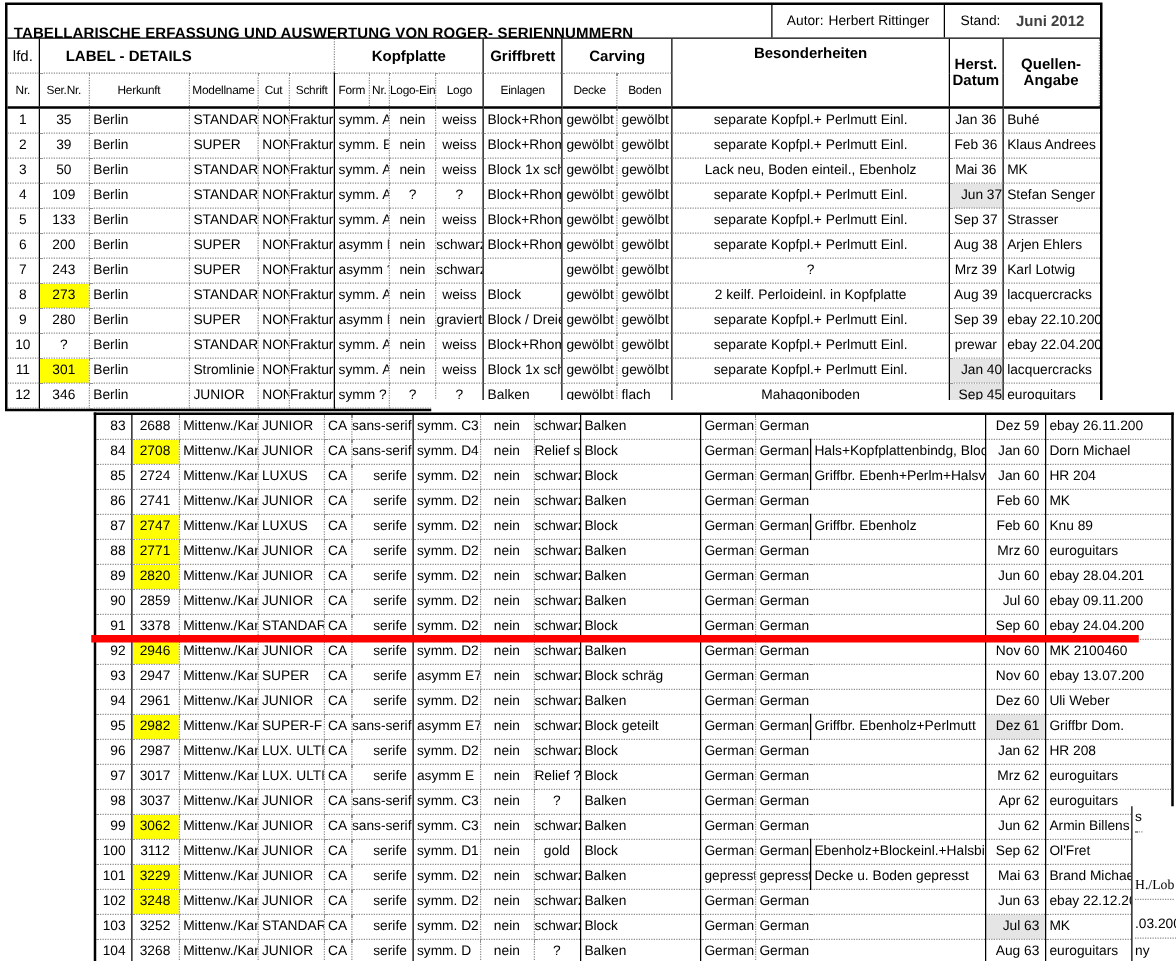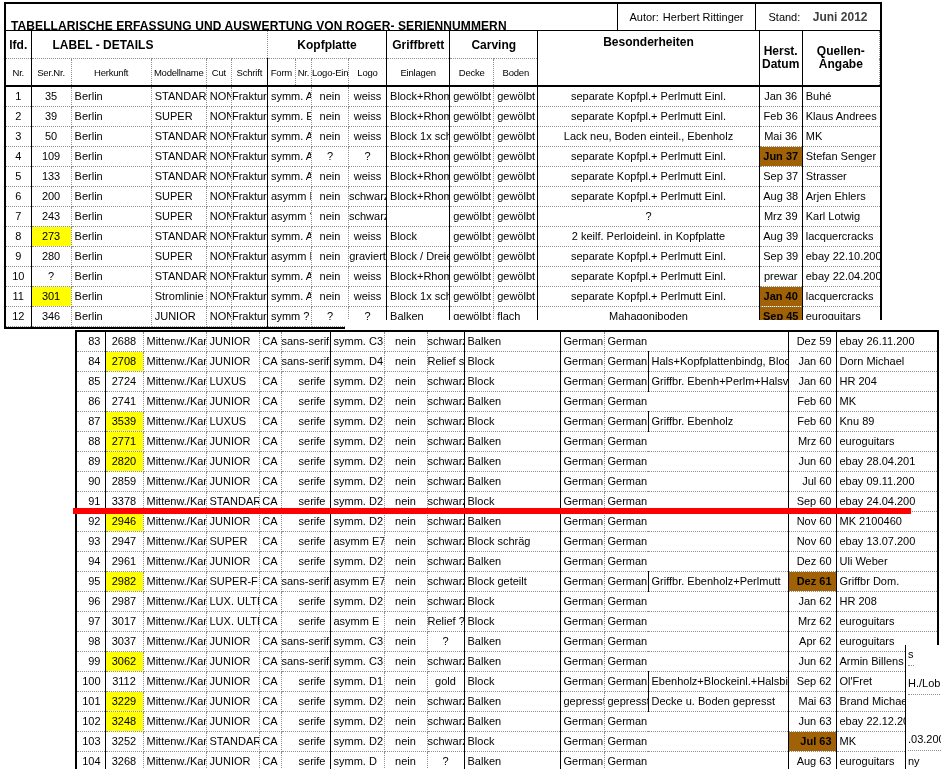--- a/index.html
+++ b/index.html
@@ -15,32 +15,32 @@
     border-right:1px dotted #8f8f8f;border-bottom:1px dotted #8f8f8f;
   }
   td:last-child{border-right:none;}
   .al{text-align:left;padding-left:3px;padding-right:1px;}
   .ac{text-align:center;}
   .ar{text-align:right;padding-right:4px;}
   .bs{border-right:1px solid #000 !important;}
   .nb{border-right:none !important;}
   .bl{border-left:1px solid #000 !important;}
   .hy{background:#ffff00;}
-  .ho{background:#a16207;font-weight:bold;}
+  .ho{background:#e5e5e5;font-weight:normal;text-align:right;}
   
   #w1{position:absolute;left:4px;top:2px;width:874px;border:2px solid #000;background:#fff;z-index:0;}
   #titlebar{display:flex;height:26px;border-bottom:1px solid #000;align-items:center;}
   #main-title{flex:0 0 606px;font-size:12px;font-weight:bold;padding-left:5px;letter-spacing:0.1px;margin-top:18px;}
   #autor-box{flex:0 0 137px;border-left:1px solid #000;height:100%;display:flex;align-items:center;justify-content:center;font-size:11px;gap:4px;}
   #stand-box{flex:1;border-left:1px solid #000;height:100%;display:flex;align-items:center;justify-content:space-evenly;font-size:11px;}
   #stand-value{color:#404040;font-weight:bold;font-size:12px;}
   th{padding:0;overflow:hidden;white-space:nowrap;font-weight:bold;vertical-align:middle;}
   tr.grp th{height:27px;font-size:12px;border-right:1px dotted #8f8f8f;border-bottom:1px dotted #8f8f8f;}
   tr.sub th{height:26px;font-size:9.5px;font-weight:normal;border-right:1px dotted #8f8f8f;border-bottom:2px solid #000;letter-spacing:-0.2px;}
-  th.small{font-size:10px;font-weight:bold;}
+  th.small{font-size:10px;font-weight:normal;}
   th.lft{text-align:left;padding-left:21px;}
   th.two{font-size:11.5px;line-height:13px;border-bottom:2px solid #000 !important;}
   th.topv{vertical-align:top;padding-top:4px;border-bottom:2px solid #000 !important;font-size:12px;}
   
   #w2{position:absolute;left:75px;top:330px;width:860px;border:2px solid #000;border-bottom:none;background:#fff;z-index:2;}
   
   #cut-overlay{position:absolute;left:345px;top:320px;width:596px;height:10px;background:#fff;z-index:1;}
   #red-line{position:absolute;left:73px;top:508px;width:838px;height:6px;background:#ff0000;z-index:4;}
   #edge-strip{position:absolute;left:905px;top:645px;width:36px;height:124px;background:#fff;border-left:1px solid #000;z-index:3;}
   .frag{position:absolute;left:2px;font-size:11px;line-height:13px;white-space:nowrap;border-bottom:1px dotted #8f8f8f;padding-bottom:4px;}
@@ -406,21 +406,21 @@
           <td class="ac bs">schwarz</td>
           <td class="al bs">Balken</td>
           <td class="al">German</td>
           <td class="al nb">German</td>
           <td class="al bs"></td>
           <td class="ar bs">Feb 60</td>
           <td class="al">MK</td>
         </tr>
         <tr>
           <td class="ar bs">87</td>
-          <td class="ac hy">3539</td>
+          <td class="ac hy">2747</td>
           <td class="al">Mittenw./Karwe</td>
           <td class="al">LUXUS</td>
           <td class="ac">CA</td>
           <td class="ar bs">serife</td>
           <td class="al">symm. D2</td>
           <td class="ac">nein</td>
           <td class="ac bs">schwarz</td>
           <td class="al bs">Block</td>
           <td class="al">German</td>
           <td class="al nb">German</td>
@@ -718,16 +718,16 @@
           <td class="al">euroguitars</td>
         </tr>
       </tbody>
   </table>
 </div>
 
 <div id="red-line"></div>
 
 <div id="edge-strip">
   <span class="frag" style="top:3px;">s</span>
-  <span class="frag" style="top:32px;">H./Lob</span>
+  <span class="frag" style="top:57px;font-family:Liberation Serif, serif;">H./Lob</span>
   <span class="frag" style="top:88px;">.03.200</span>
   <span class="frag" style="top:110px;">ny</span>
 </div>
 
 </body></html>

